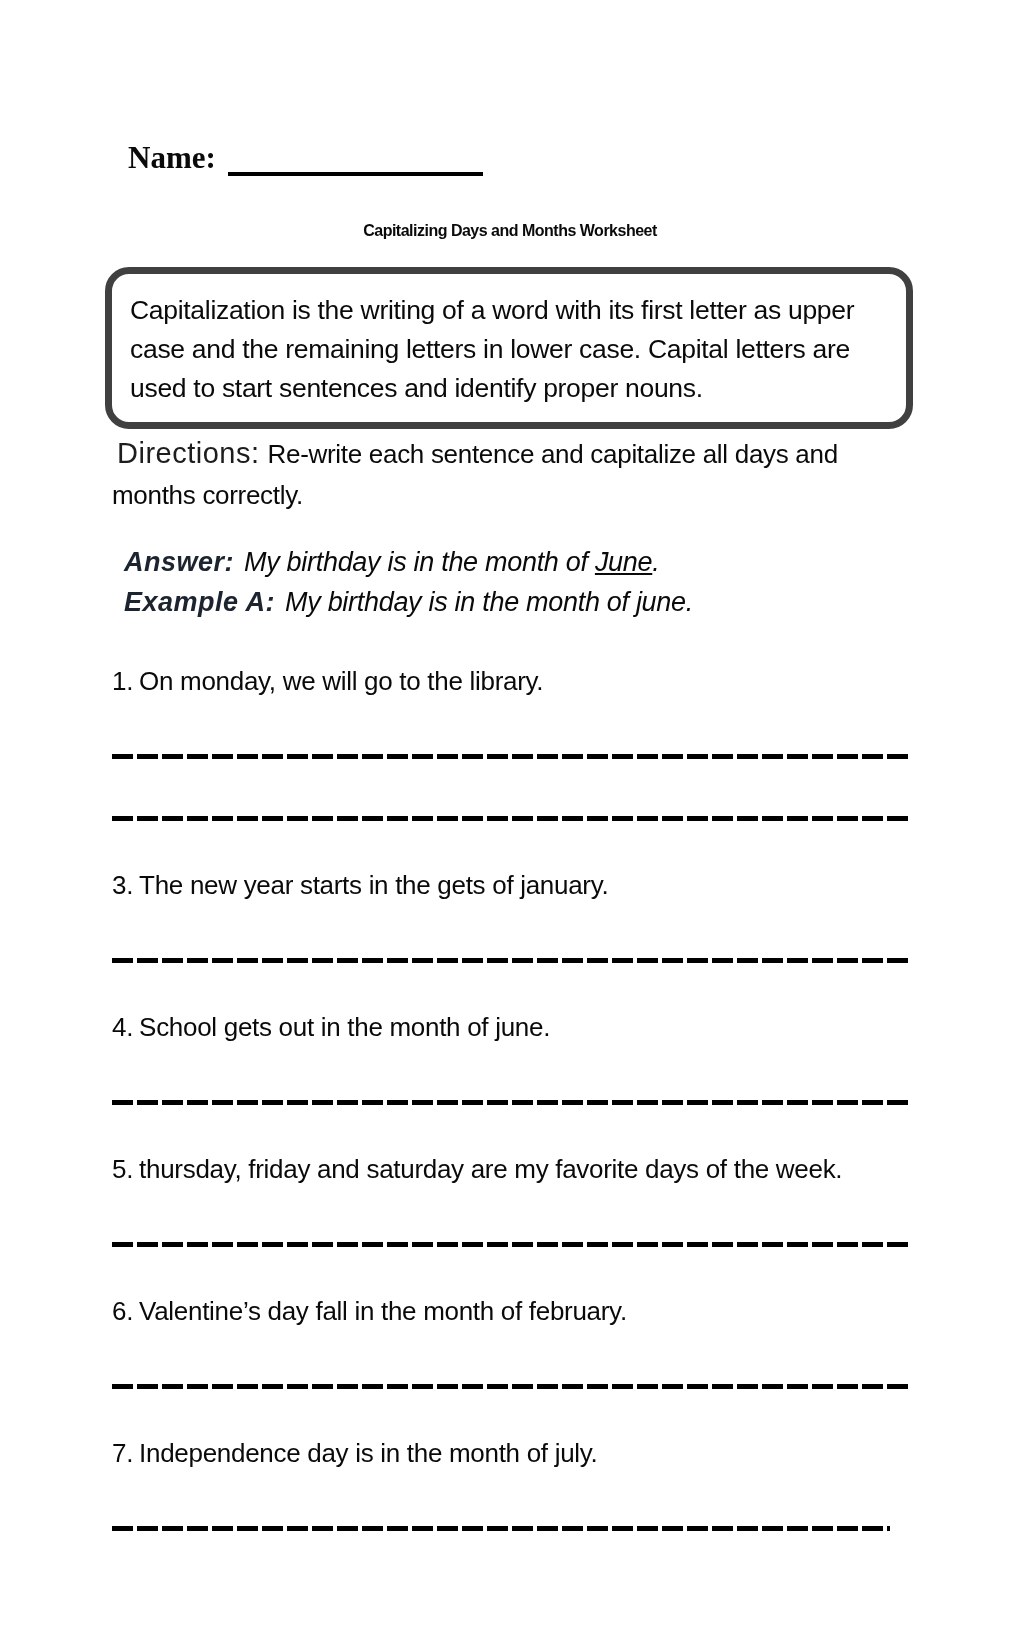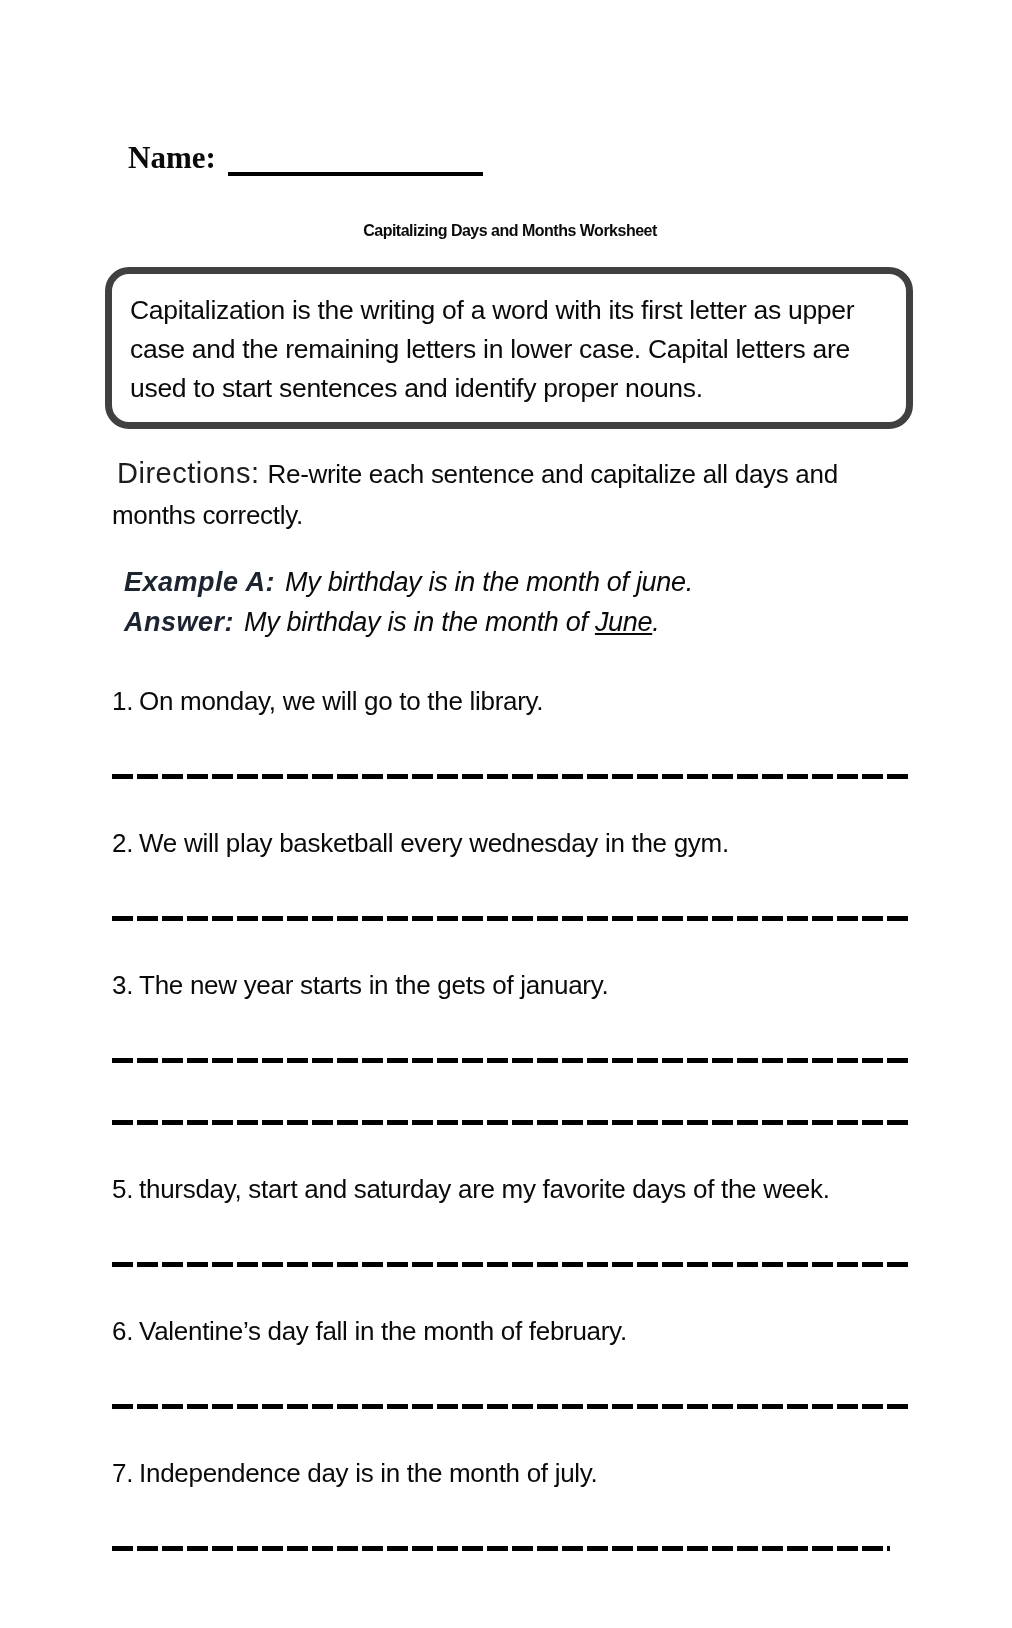--- a/index.html
+++ b/index.html
@@ -55,21 +55,21 @@
     border: 7px solid #404040;
     border-radius: 24px;
     padding: 17px 24px 14px 18px;
     font-size: 26.5px;
     line-height: 39px;
     letter-spacing: -0.3px;
   }
 
   
   .directions {
-    margin-top: 24px;
+    margin-top: 4px;
     font-size: 26px;
     line-height: 41px;
     letter-spacing: -0.3px;
     padding-right: 60px;
   }
   .directions-label {
     font-size: 29px;
     letter-spacing: 0.5px;
     color: #1d1d1d;
     padding-left: 5px;
@@ -128,57 +128,57 @@
   <div class="def-box">
     <span>Capitalization is the writing of a word with its first letter as upper case and the remaining letters in lower case. Capital letters are used to start sentences and identify proper nouns.</span>
   </div>
 
   <div class="directions">
     <span class="directions-label">Directions:</span><span>Re-write each sentence and capitalize all days and months correctly.</span>
   </div>
 
   <div class="example-block">
     <div>
-      <span class="example-label">Example A:</span><span class="example-sentence">My birthday is in the month of june.</span>
+      <span class="example-label">Answer:</span><span class="example-sentence"><span>My birthday is in the month of </span><span class="u">June</span><span>.</span></span>
     </div>
     <div>
-      <span class="example-label">Answer:</span><span class="example-sentence"><span>My birthday is in the month of </span><span class="u">June</span><span>.</span></span>
+      <span class="example-label">Example A:</span><span class="example-sentence">My birthday is in the month of june.</span>
     </div>
   </div>
 
   <div class="questions">
 
     <div class="qblock">
       <div class="qtext">
         <span class="qnum">1.</span><span>On monday, we will go to the library.</span>
       </div>
       <div class="answer-line"></div>
     </div>
 
     <div class="qblock">
-      <div class="qtext">
-        <span class="qnum">2.</span><span>We will play basketball every wednesday in the gym.</span>
-      </div>
       <div class="answer-line"></div>
     </div>
 
     <div class="qblock">
       <div class="qtext">
         <span class="qnum">3.</span><span>The new year starts in the gets of january.</span>
       </div>
       <div class="answer-line"></div>
     </div>
 
     <div class="qblock">
+      <div class="qtext">
+        <span class="qnum">4.</span><span>School gets out in the month of june.</span>
+      </div>
       <div class="answer-line"></div>
     </div>
 
     <div class="qblock">
       <div class="qtext">
-        <span class="qnum">5.</span><span>thursday, start and saturday are my favorite days of the week.</span>
+        <span class="qnum">5.</span><span>thursday, friday and saturday are my favorite days of the week.</span>
       </div>
       <div class="answer-line"></div>
     </div>
 
     <div class="qblock">
       <div class="qtext">
         <span class="qnum">6.</span><span>Valentine’s day fall in the month of february.</span>
       </div>
       <div class="answer-line"></div>
     </div>

